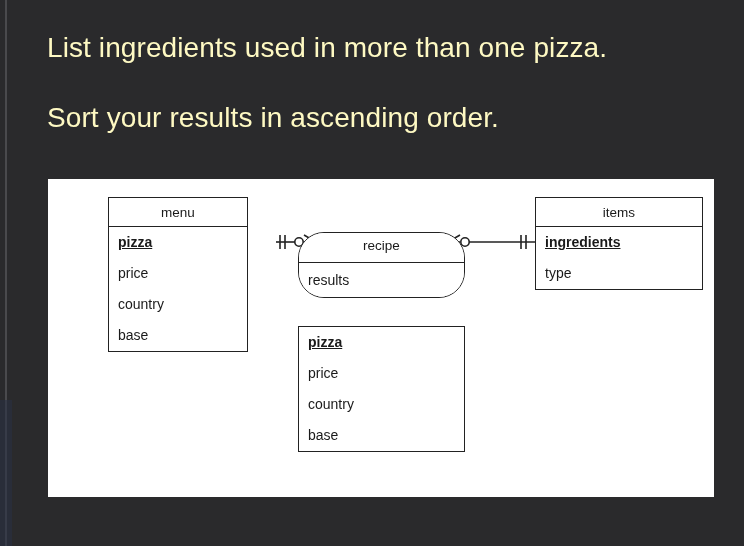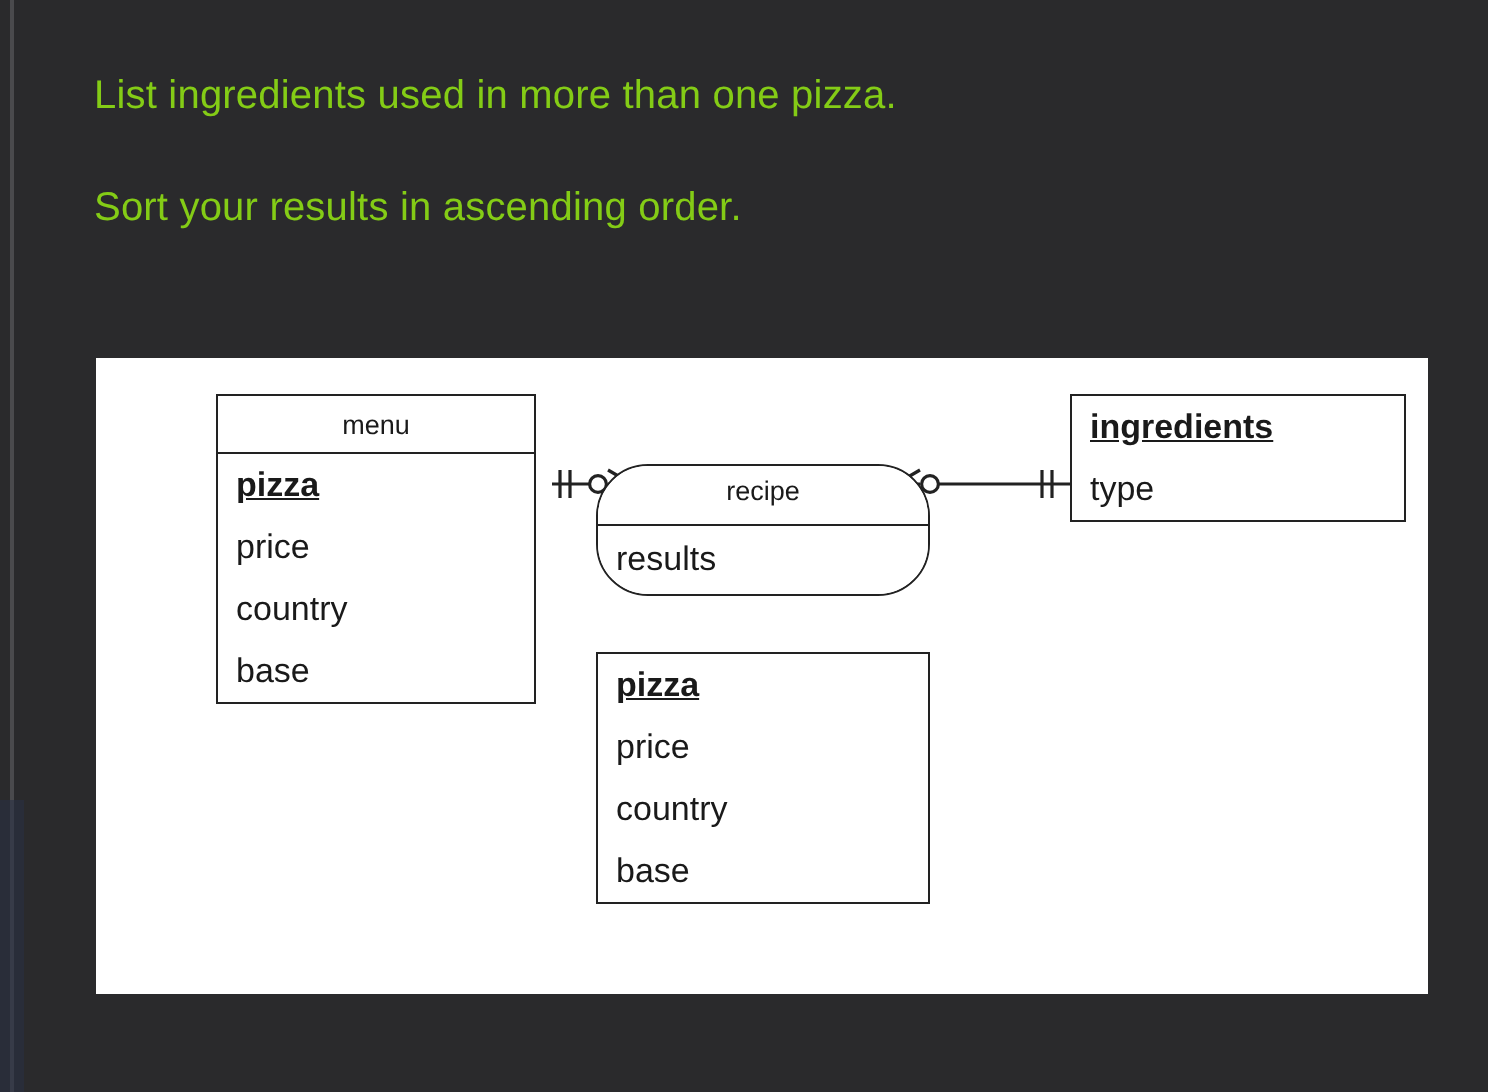--- a/index.html
+++ b/index.html
@@ -36,28 +36,28 @@
   }
 
   
   #question-block {
     position: absolute;
     left: 47px;
     top: 30px;
     width: 660px;
   }
   .q-line {
-    color: #84cc16;
-    font-size: 20px;
+    color: #fef9c3;
+    font-size: 28px;
     line-height: 36px;
     font-weight: 400;
     letter-spacing: 0.1px;
     white-space: nowrap;
   }
-  .q-line.second { margin-top: 20px; }
+  .q-line.second { margin-top: 34px; }
 
   
   #diagram-panel {
     position: absolute;
     left: 48px;
     top: 179px;
     width: 666px;
     height: 318px;
     background: #ffffff;
   }
@@ -92,31 +92,31 @@
     background: #ffffff;
   }
   .entity-body {
     padding: 0;
     background: #ffffff;
   }
   .attr {
     height: 31px;
     line-height: 31px;
     padding-left: 9px;
-    font-size: 17px;
+    font-size: 14px;
     color: #1a1a1a;
     white-space: nowrap;
   }
   .attr.pk {
     font-weight: bold;
     text-decoration: underline;
   }
 
   
-  #entity-menu      { left: 60px;  top: 18px;  width: 160px; }
+  #entity-menu      { left: 60px;  top: 18px;  width: 140px; }
   #entity-recipe    { left: 250px; top: 17px;  width: 167px; height: 66px; }
   #entity-items     { left: 487px; top: 18px;  width: 168px; }
   #entity-menu2014  { left: 250px; top: 147px; width: 167px; }
 
   #entity-recipe .entity-header { height: 30px; line-height: 26px; }
   #entity-recipe .attr { height: 34px; line-height: 34px; }
 </style>
 </head>
 <body>
 
@@ -164,20 +164,21 @@
   </div>
 
   <div class="entity rounded" id="entity-recipe">
     <div class="entity-header">recipe</div>
     <div class="entity-body">
       <div class="attr">results</div>
     </div>
   </div>
 
   <div class="entity" id="entity-items">
+    <div class="entity-header">items</div>
     <div class="entity-body">
       <div class="attr pk">ingredients</div>
       <div class="attr">type</div>
     </div>
   </div>
 
   <div class="entity" id="entity-menu2014">
     <div class="entity-body">
       <div class="attr pk">pizza</div>
       <div class="attr">price</div>

